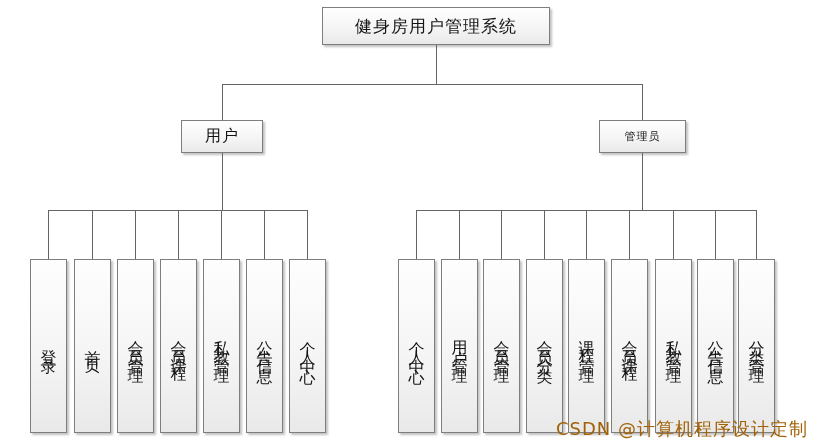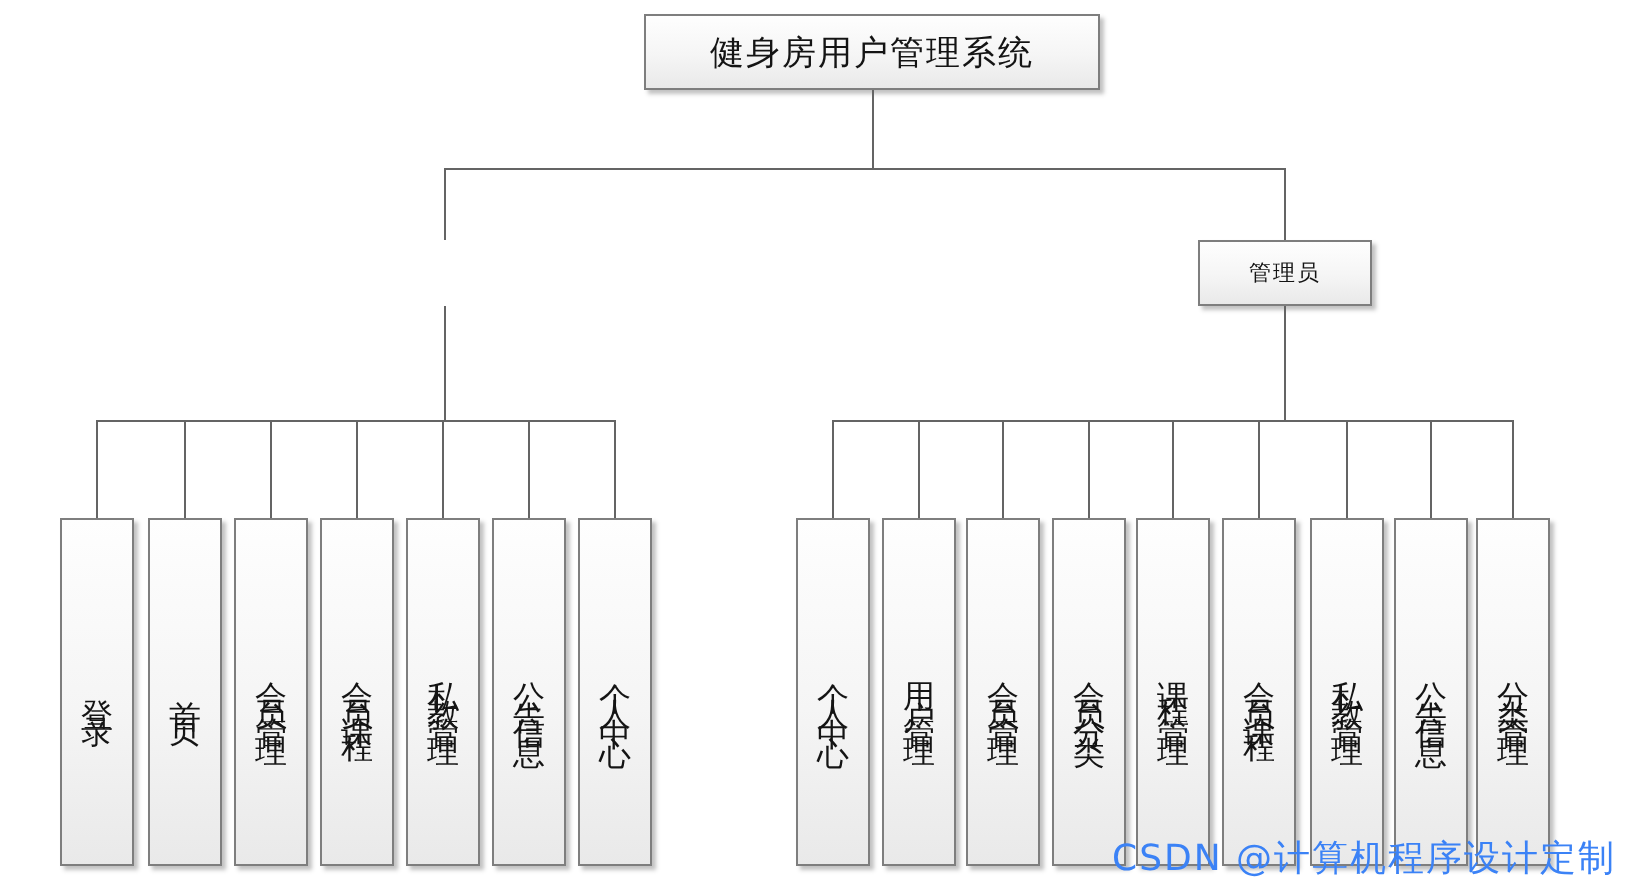--- a/index.html
+++ b/index.html
@@ -46,39 +46,42 @@
     text-orientation: upright;
     letter-spacing: 9px;
     line-height: 1;
     white-space: nowrap;
   }
   .watermark {
     position: absolute;
     left: 556px; top: 417px;
     font-size: 18px;
     font-family: "DejaVu Sans", "Liberation Sans", sans-serif;
-    color: #3b82f6;
+    color: #a16207;
     letter-spacing: 1px;
     white-space: nowrap;
   }
 </style>
 </head>
 <body>
 
 <div class="stage">
 
   <div class="box root">
     <span>健身房用户管理系统</span>
   </div>
 
   <div class="vline" style="left:436px; top:45px; height:39px;"></div>
   <div class="hline" style="left:222px; top:84px; width:421px;"></div>
   <div class="vline" style="left:222px; top:84px; height:36px;"></div>
   <div class="vline" style="left:642px; top:84px; height:36px;"></div>
 
+  <div class="box mid-user">
+    <span>用户</span>
+  </div>
   <div class="box mid-admin">
     <span>管理员</span>
   </div>
 
   <div class="vline" style="left:222px; top:153px; height:57px;"></div>
   <div class="hline" style="left:48px; top:210px; width:260px;"></div>
   <div class="vline" style="left:48px;  top:210px; height:49px;"></div>
   <div class="vline" style="left:92px;  top:210px; height:49px;"></div>
   <div class="vline" style="left:135px; top:210px; height:49px;"></div>
   <div class="vline" style="left:178px; top:210px; height:49px;"></div>

